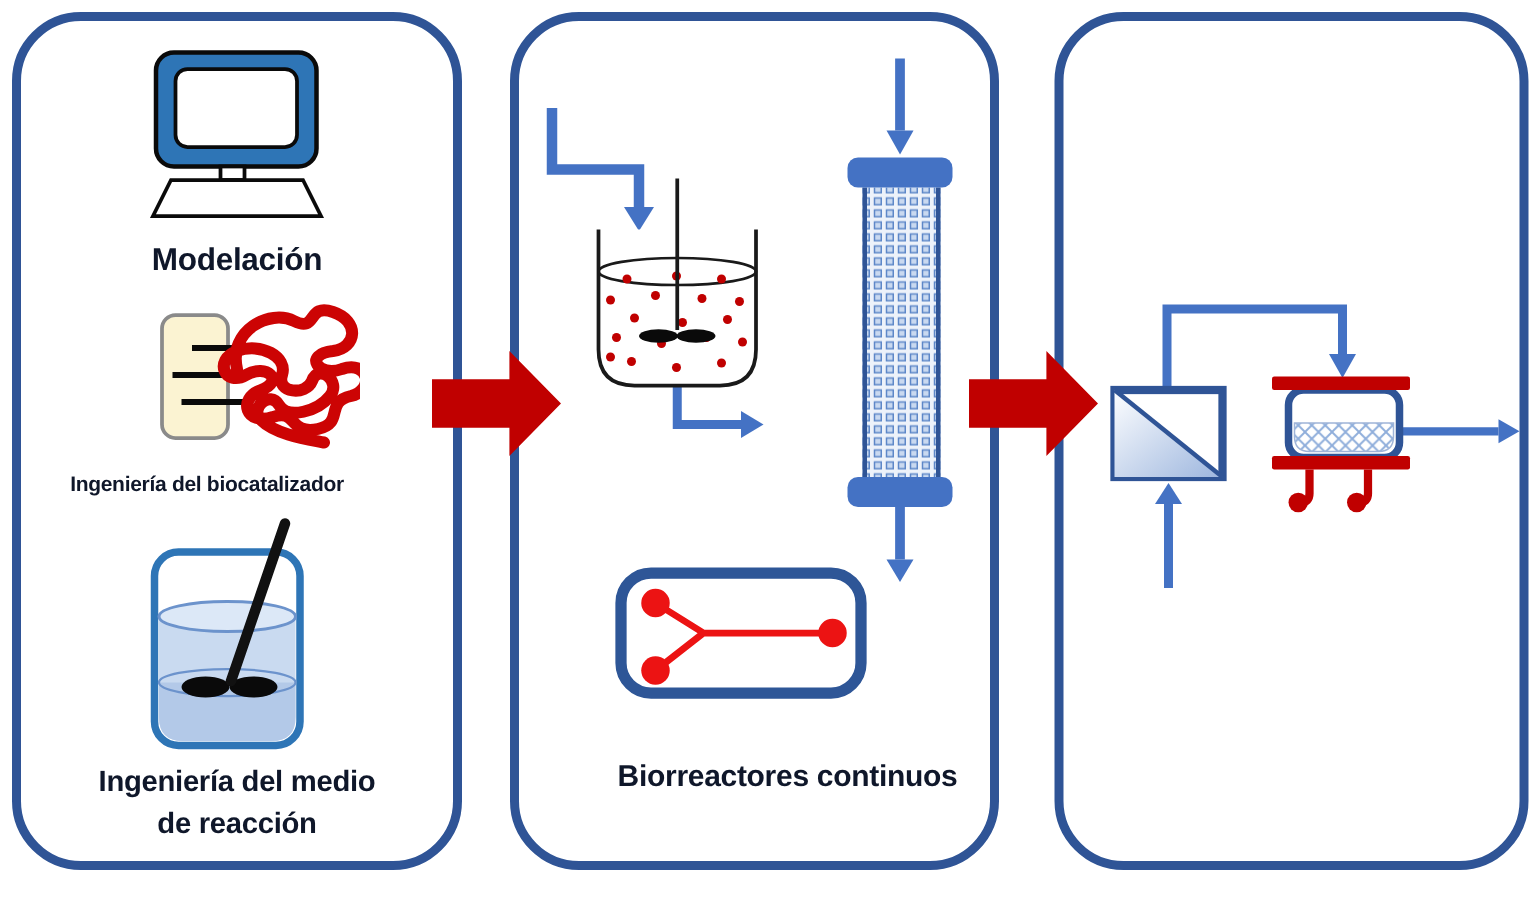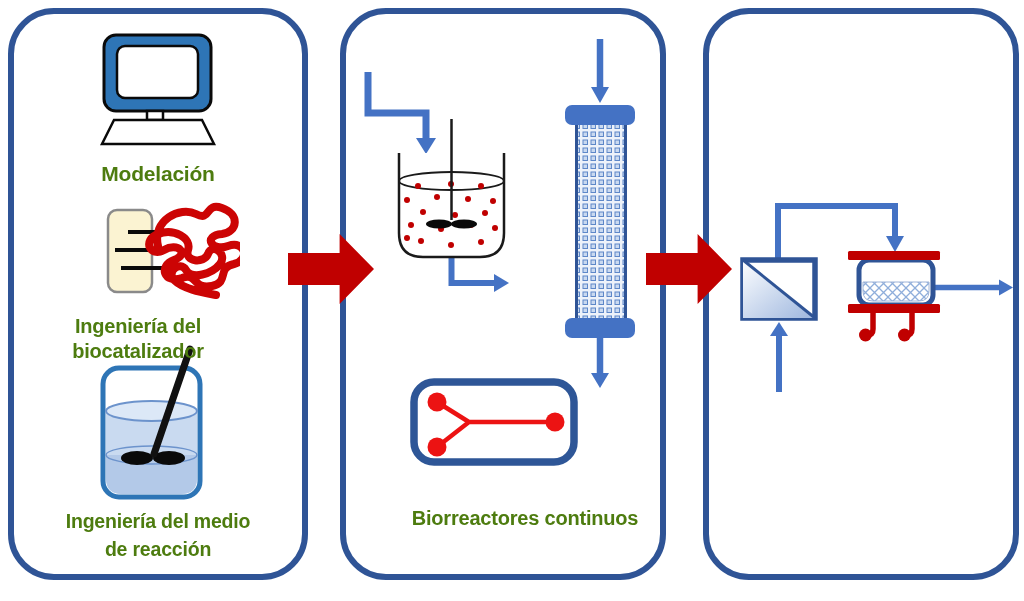--- a/index.html
+++ b/index.html
@@ -9,25 +9,25 @@
   }
   .panel{
     position:absolute;top:8px;height:572px;border:6px solid #2F5496;border-radius:46px;
     background:#ffffff;box-sizing:border-box;z-index:1;
   }
   #panel-left{left:8px;width:300px;}
   #panel-middle{left:340px;width:326px;}
   #panel-right{left:703px;width:316px;}
   .icon-abs{position:absolute;z-index:3;}
   .label{
-    position:absolute;z-index:4;color:#4d7c0f;font-weight:bold;text-align:center;
+    position:absolute;z-index:4;color:#0f172a;font-weight:bold;text-align:center;
     letter-spacing:-0.2px;line-height:1.25;
   }
   #label-modelacion{left:8px;width:300px;top:161px;font-size:21px;}
-  #label-biocatalizador{left:8px;width:260px;top:314px;font-size:20px;}
+  #label-biocatalizador{left:8px;width:260px;top:314px;font-size:14px;}
   #label-medio{left:8px;width:300px;top:507px;font-size:19.5px;line-height:28px;text-align:center;}
   #label-biorreactores{left:340px;width:370px;top:506px;font-size:20px;}
   .block-arrow{
     position:absolute;width:86px;height:70px;background:#C00000;z-index:5;
     clip-path:polygon(0 27%,60% 27%,60% 0,100% 50%,60% 100%,60% 73%,0 73%);
   }
   #flow-arrow-1{left:288px;top:234px;}
   #flow-arrow-2{left:646px;top:234px;}
 </style>
 </head>

